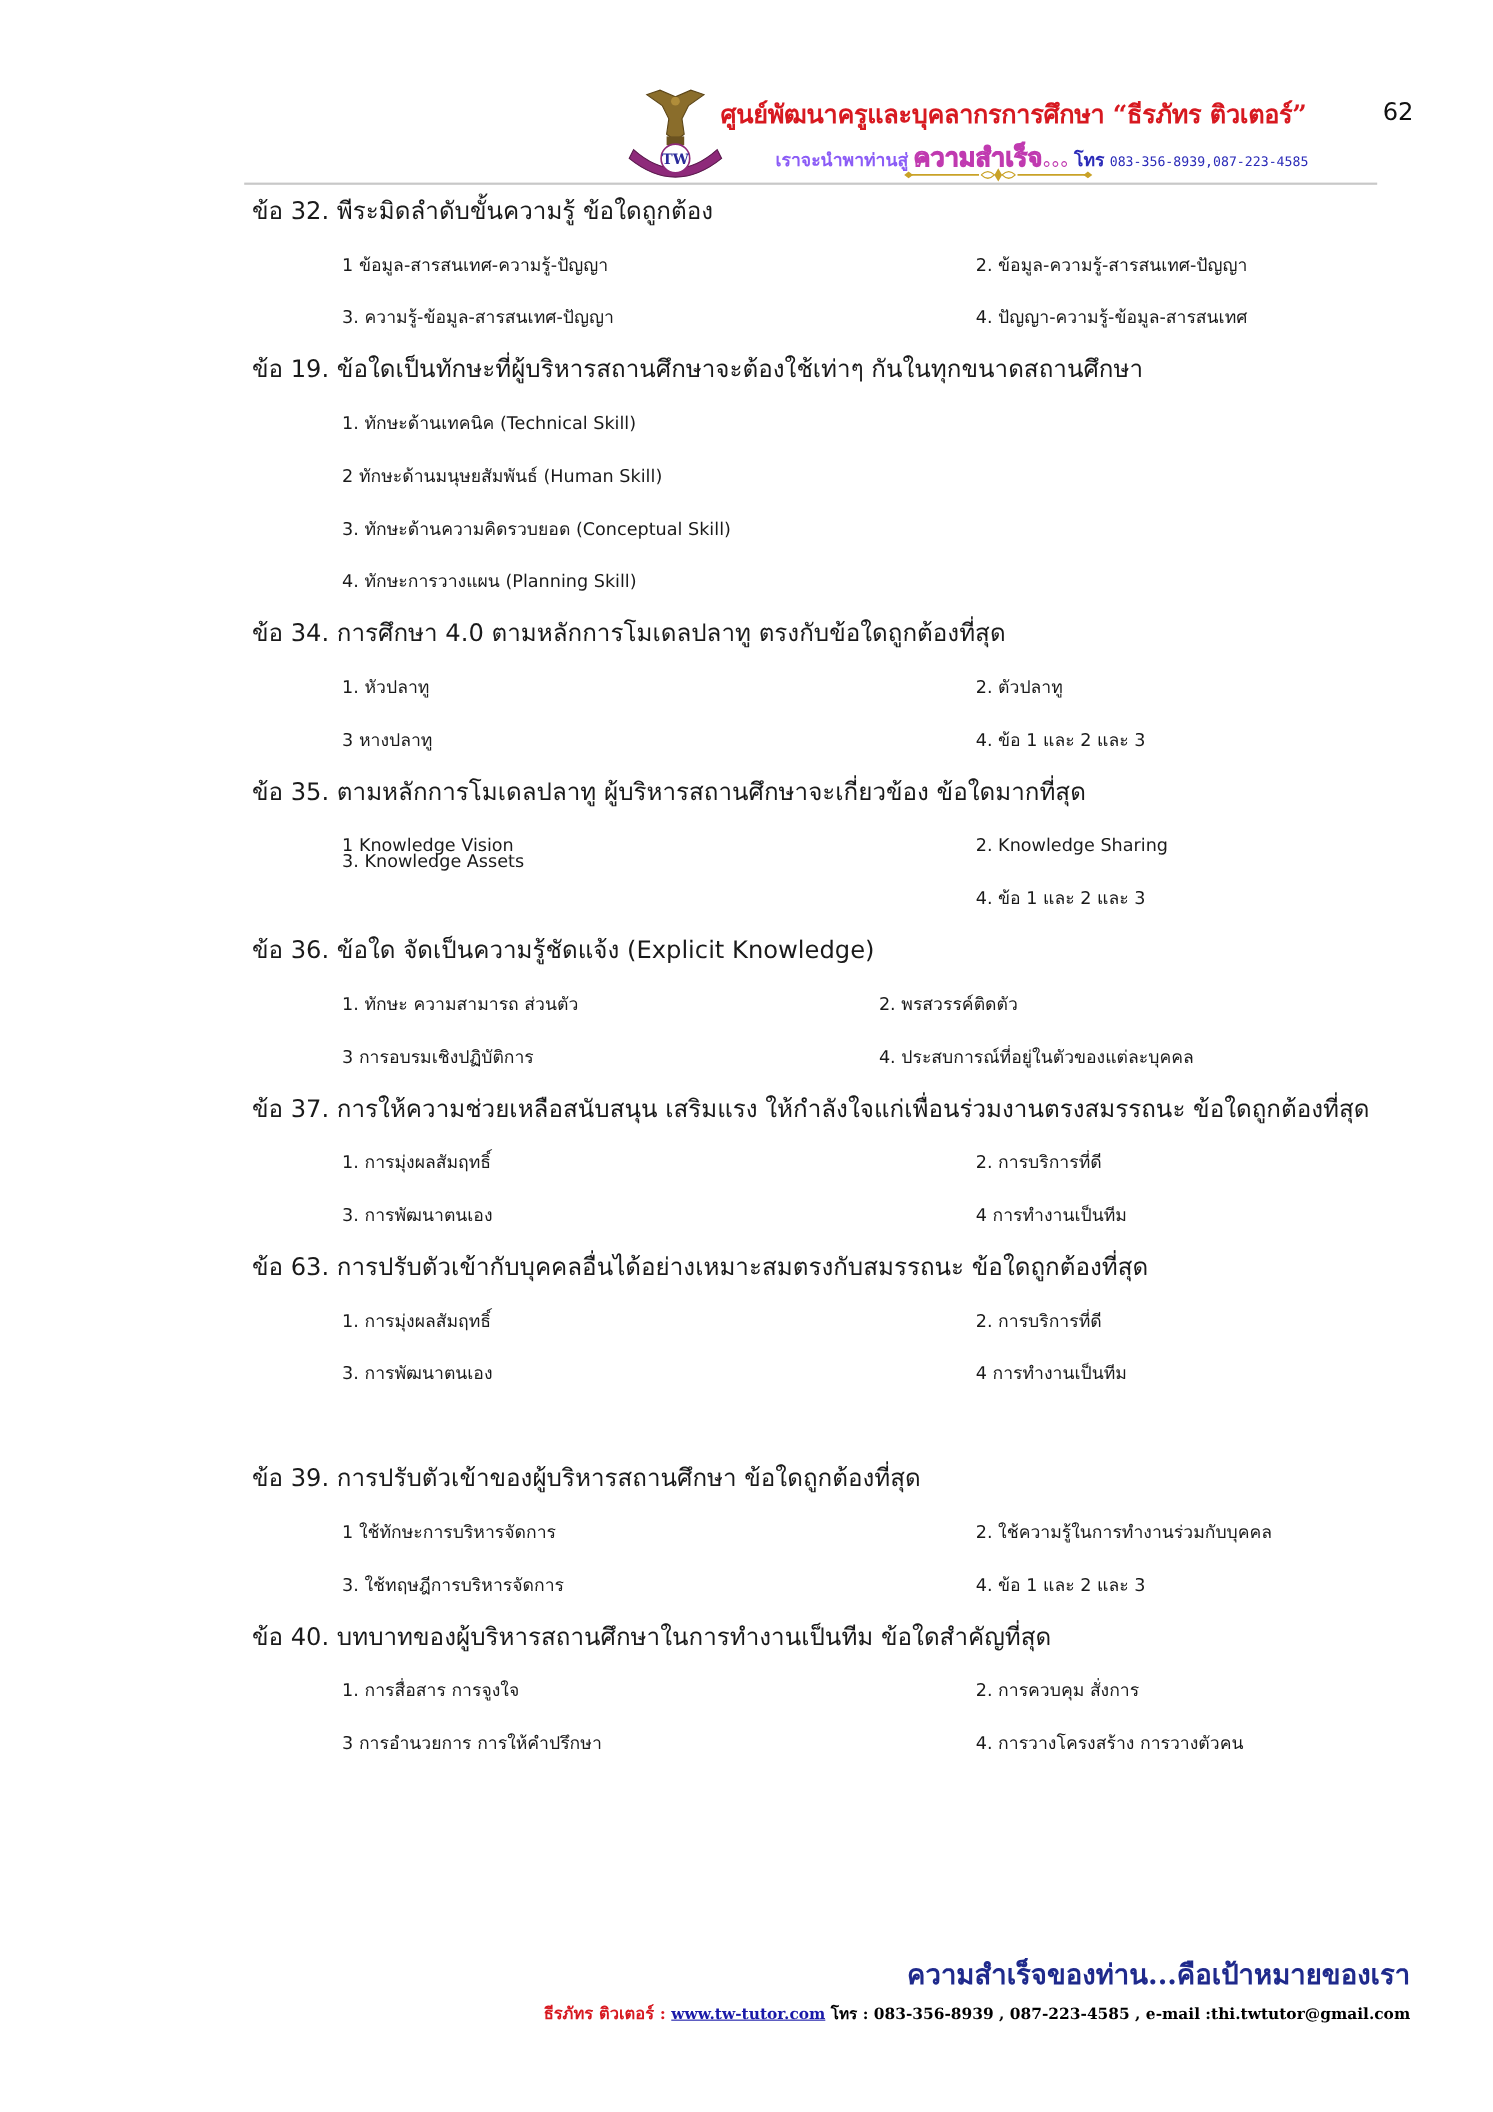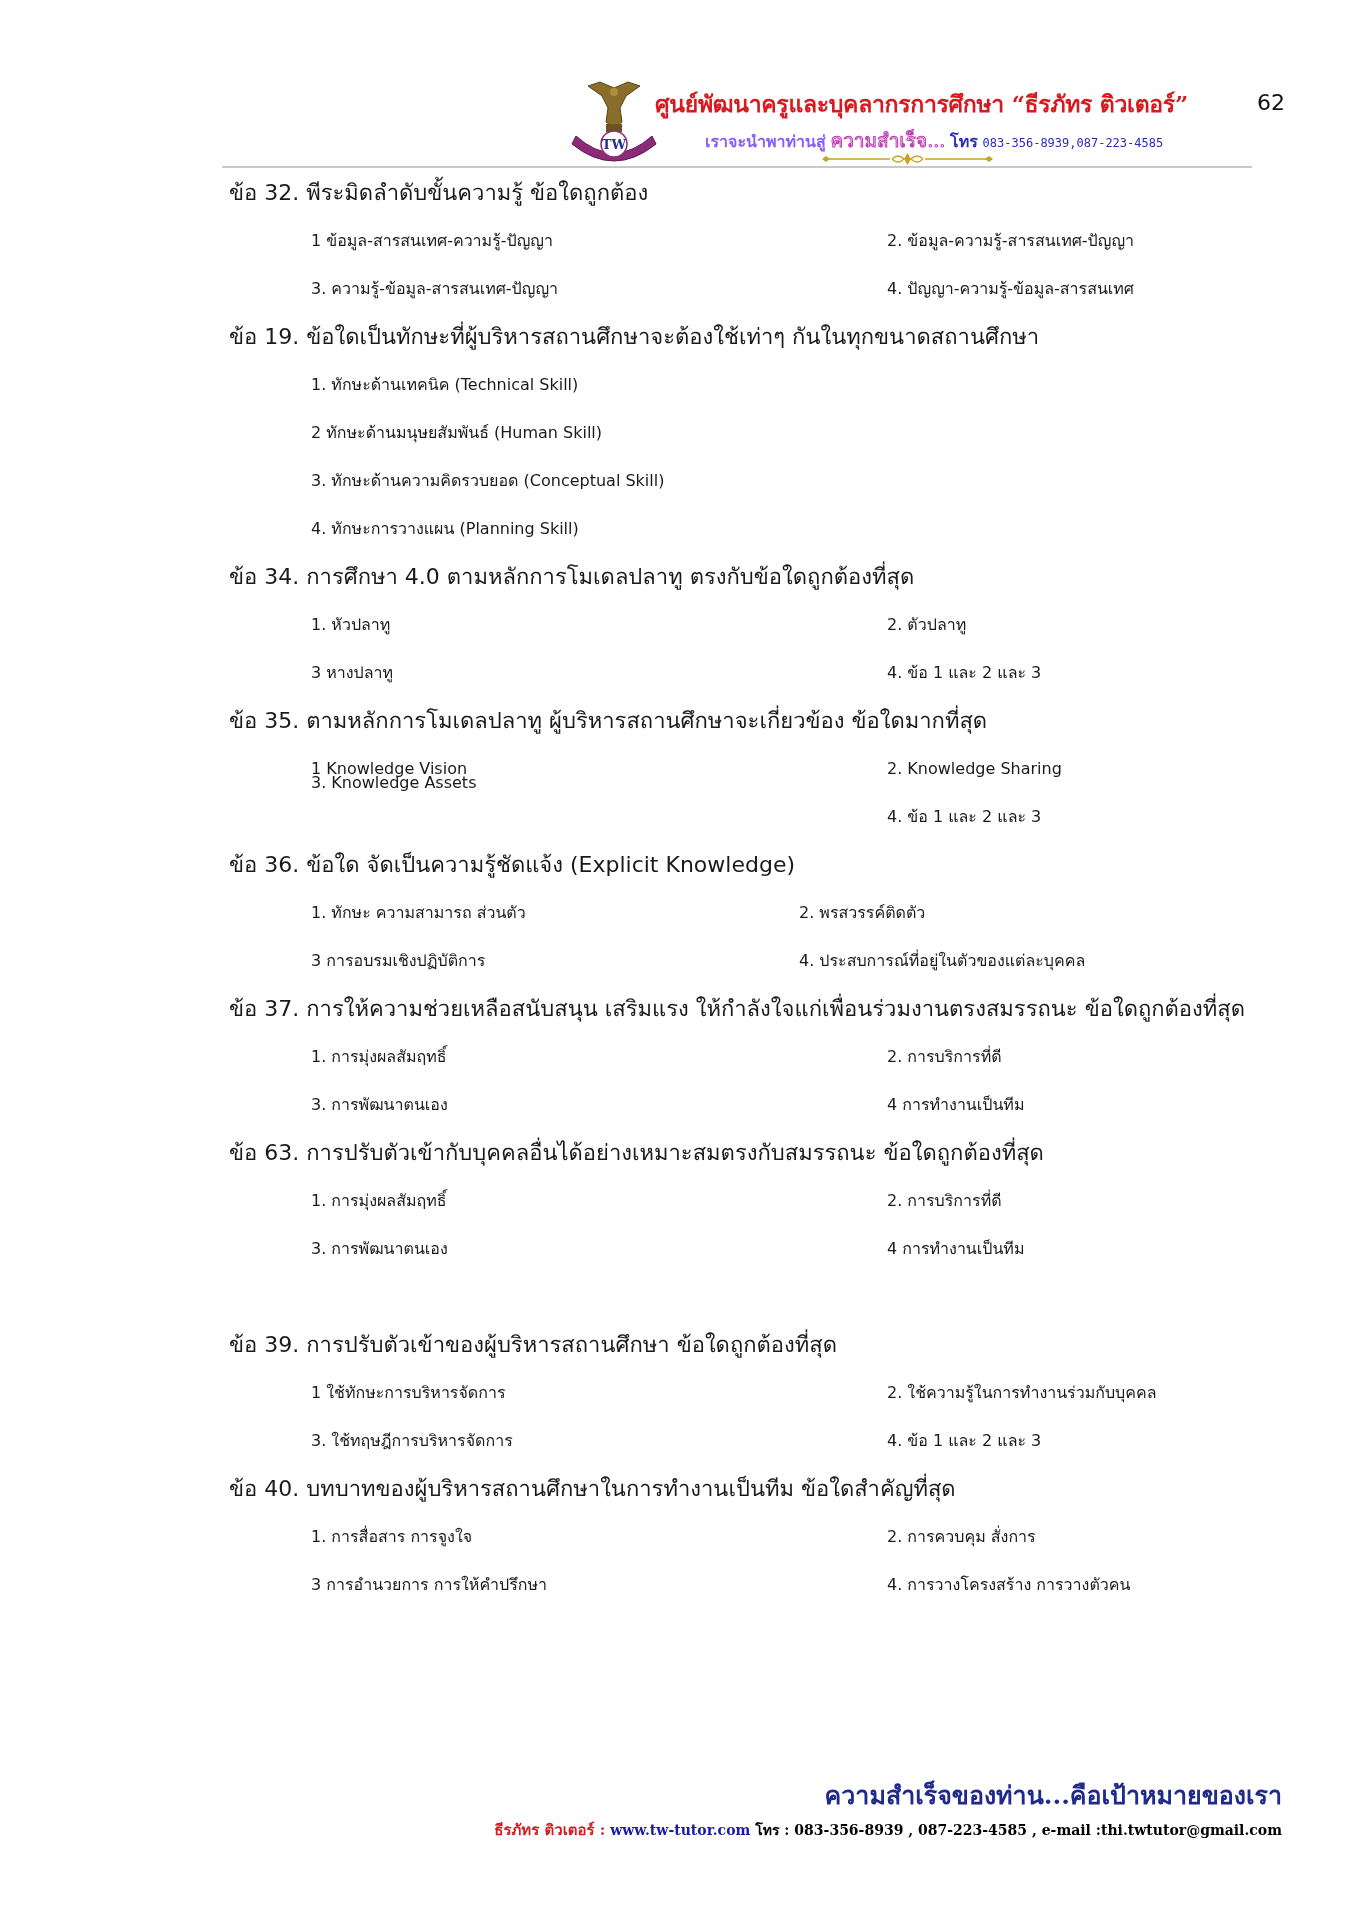--- a/index.html
+++ b/index.html
@@ -7,42 +7,42 @@
          font-family: "DejaVu Sans", sans-serif; color: #1a1a1a; }
 
   
   .header { position: absolute; left: 565px; top: 78px; width: 730px; height: 95px; }
   .logo { position: absolute; left: 5px; top: 0; width: 88px; height: 92px; }
   .header-title { position: absolute; left: 90px; top: 8px; font-family: "DejaVu Serif", serif;
          font-weight: bold; font-size: 23px; color: #d71920; white-space: nowrap; letter-spacing: -0.3px; }
   .page-number { position: absolute; left: 692px; top: 12px; font-size: 22px; color: #111; }
   .header-sub { position: absolute; left: 140px; top: 47px; white-space: nowrap; font-size: 15px; }
   .header-sub .lead { color: #8b5cf6; font-weight: bold; font-family: "DejaVu Serif", serif; font-size: 16px; }
-  .header-sub .success { color: #ffffff; background: transparent; font-weight: normal; font-size: 19px;
+  .header-sub .success { color: #ffffff; background: transparent; font-weight: bold; font-size: 23px;
          -webkit-text-stroke: 1px #c03ab0; font-family: "DejaVu Serif", serif; }
   .header-sub .tel-label { color: #2b2bb8; font-weight: bold; font-family: "DejaVu Serif", serif; font-size: 16px; }
   .header-sub .tel { color: #2b2bb8; font-size: 12px; font-family: "DejaVu Sans Mono", monospace; }
   .ornament { position: absolute; left: 255px; top: 74px; width: 175px; height: 14px; }
   .header-rule { position: absolute; left: 222px; top: 166px; width: 1030px; height: 2px; background: #c8c8c8; }
 
   
   .content { position: absolute; left: 229px; top: 178px; width: 1040px; }
   .q-stem { position: absolute; left: 0; font-size: 22px; white-space: nowrap; line-height: 30px; }
   .opt { position: absolute; font-size: 16px; white-space: nowrap; line-height: 30px; }
   .col1 { left: 82px; }
   .col2 { left: 658px; }
   .col2n { left: 570px; }
 
   
   .footer-slogan { position: absolute; right: 75px; top: 1775px; font-family: "DejaVu Serif", serif;
          font-weight: bold; font-size: 25px; color: #1f2a8c; white-space: nowrap; }
   .footer-contact { position: absolute; right: 75px; top: 1818px; font-family: "DejaVu Serif", serif;
          font-weight: bold; font-size: 14px; color: #000; white-space: nowrap; }
   .footer-contact .brand { color: #d71920; font-size: 15px; }
-  .footer-contact a { color: #1a1aa8; }
+  .footer-contact a { color: #1a1aa8; text-decoration: underline; }
 </style>
 </head>
 <body>
 
 <div class="header">
   <svg class="logo" viewBox="0 0 88 92">
 
     <path d="M44 10 L30 4 L18 8 L32 18 L38 30 L36 44 L44 50 L52 44 L50 30 L56 18 L70 8 L58 4 Z" fill="#8a6d2b" stroke="#5b4518" stroke-width="1"></path>
     <circle cx="44" cy="14" r="4" fill="#b08d3a"></circle>
     <rect x="36" y="46" width="16" height="8" fill="#6b5220"></rect>

